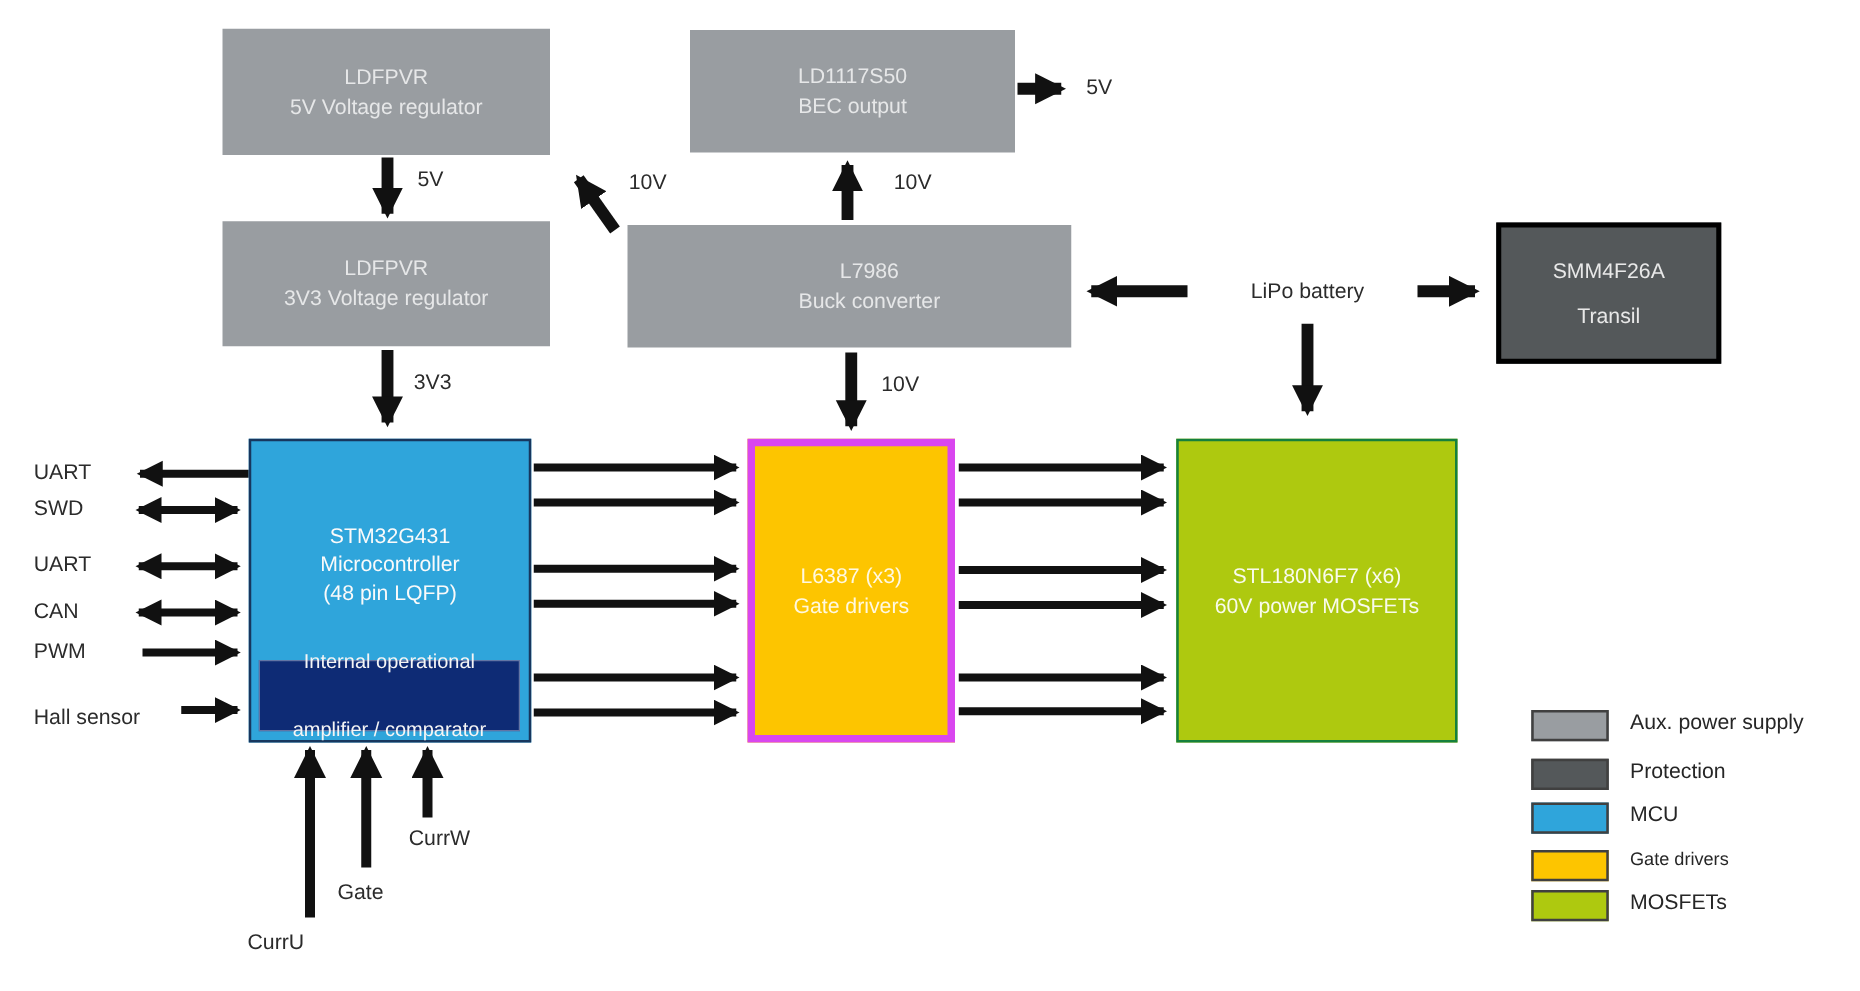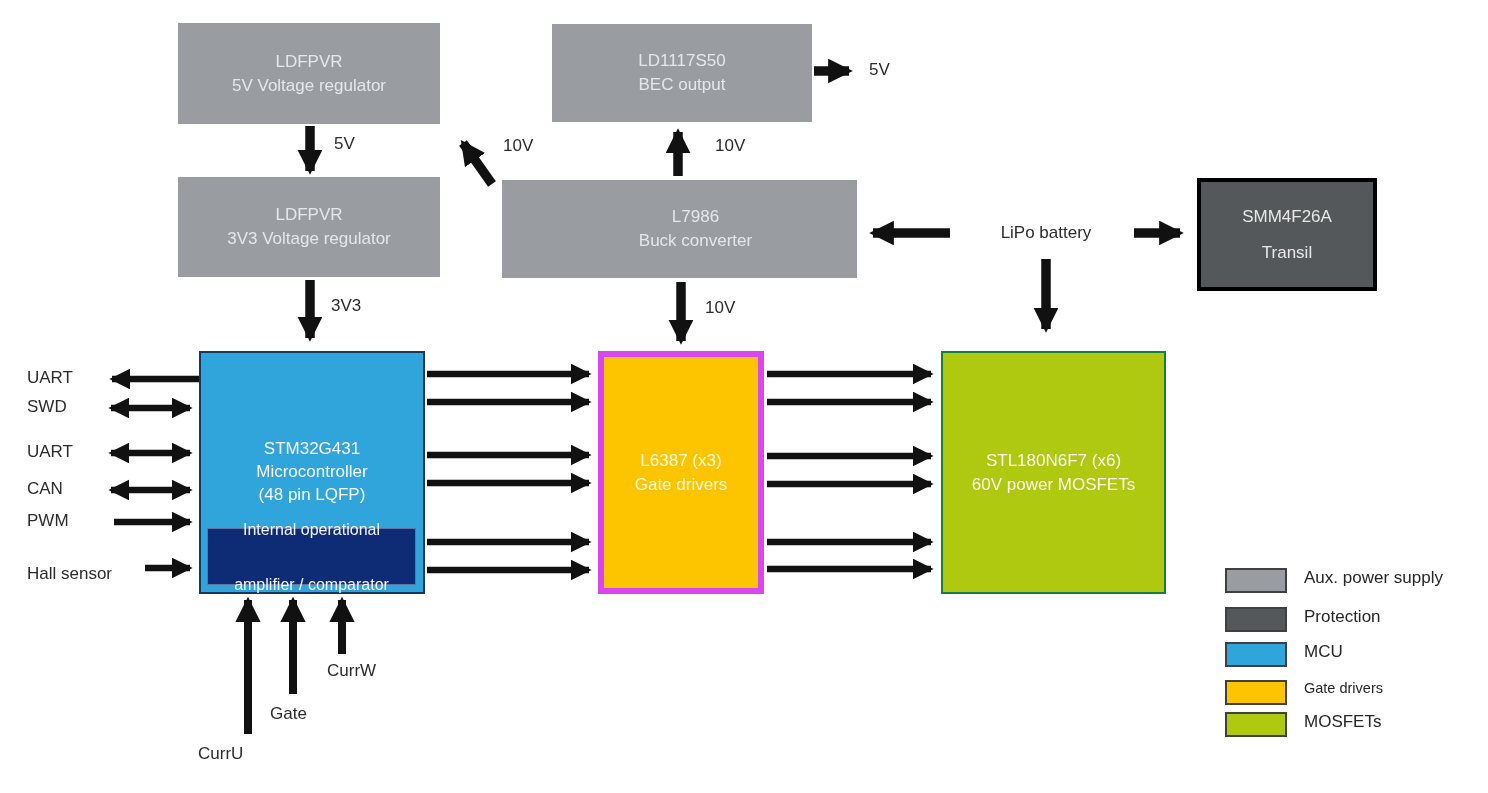--- a/index.html
+++ b/index.html
@@ -12,21 +12,21 @@
   .w6{stroke-width:6.5;}
   .w8{stroke-width:8;}
   .w9{stroke-width:9.5;}
   .block{
     position:absolute;box-sizing:border-box;display:flex;flex-direction:column;
     align-items:center;justify-content:center;text-align:center;
     font-size:17px;line-height:24px;
   }
   .aux{background:#999DA1;color:#E6E7E8;}
   .dark{background:#54585A;color:#E8E8E8;border:4px solid #000000;line-height:36px;}
-  .mcu{background:#2FA5DB;color:#FAFAFA;border:2px solid #17375E;justify-content:flex-start;padding-top:84px;line-height:23px;}
+  .mcu{background:#2FA5DB;color:#FAFAFA;border:2px solid #17375E;justify-content:flex-start;padding-top:64px;line-height:23px;}
   .opamp{background:#0E2B75;color:#F5F5F5;border:1px solid rgba(255,255,255,0.35);font-size:16px;line-height:23px;gap:32px;}
   .gate{background:#FDC500;color:rgba(255,255,255,0.88);border:6px solid #d946ef;}
   .mosfet{background:#AEC90F;color:rgba(255,255,255,0.92);border:2px solid #15803d;}
   .lbl{
     position:absolute;font-size:17px;color:#2B2B2B;white-space:nowrap;
   }
   .center{text-align:center;}
   .legend-row{position:absolute;display:flex;}
   .swatch{width:62px;height:25px;border:2px solid #404040;box-sizing:border-box;}
   .legend-label{margin-left:17px;font-size:17px;color:#262626;white-space:nowrap;}

